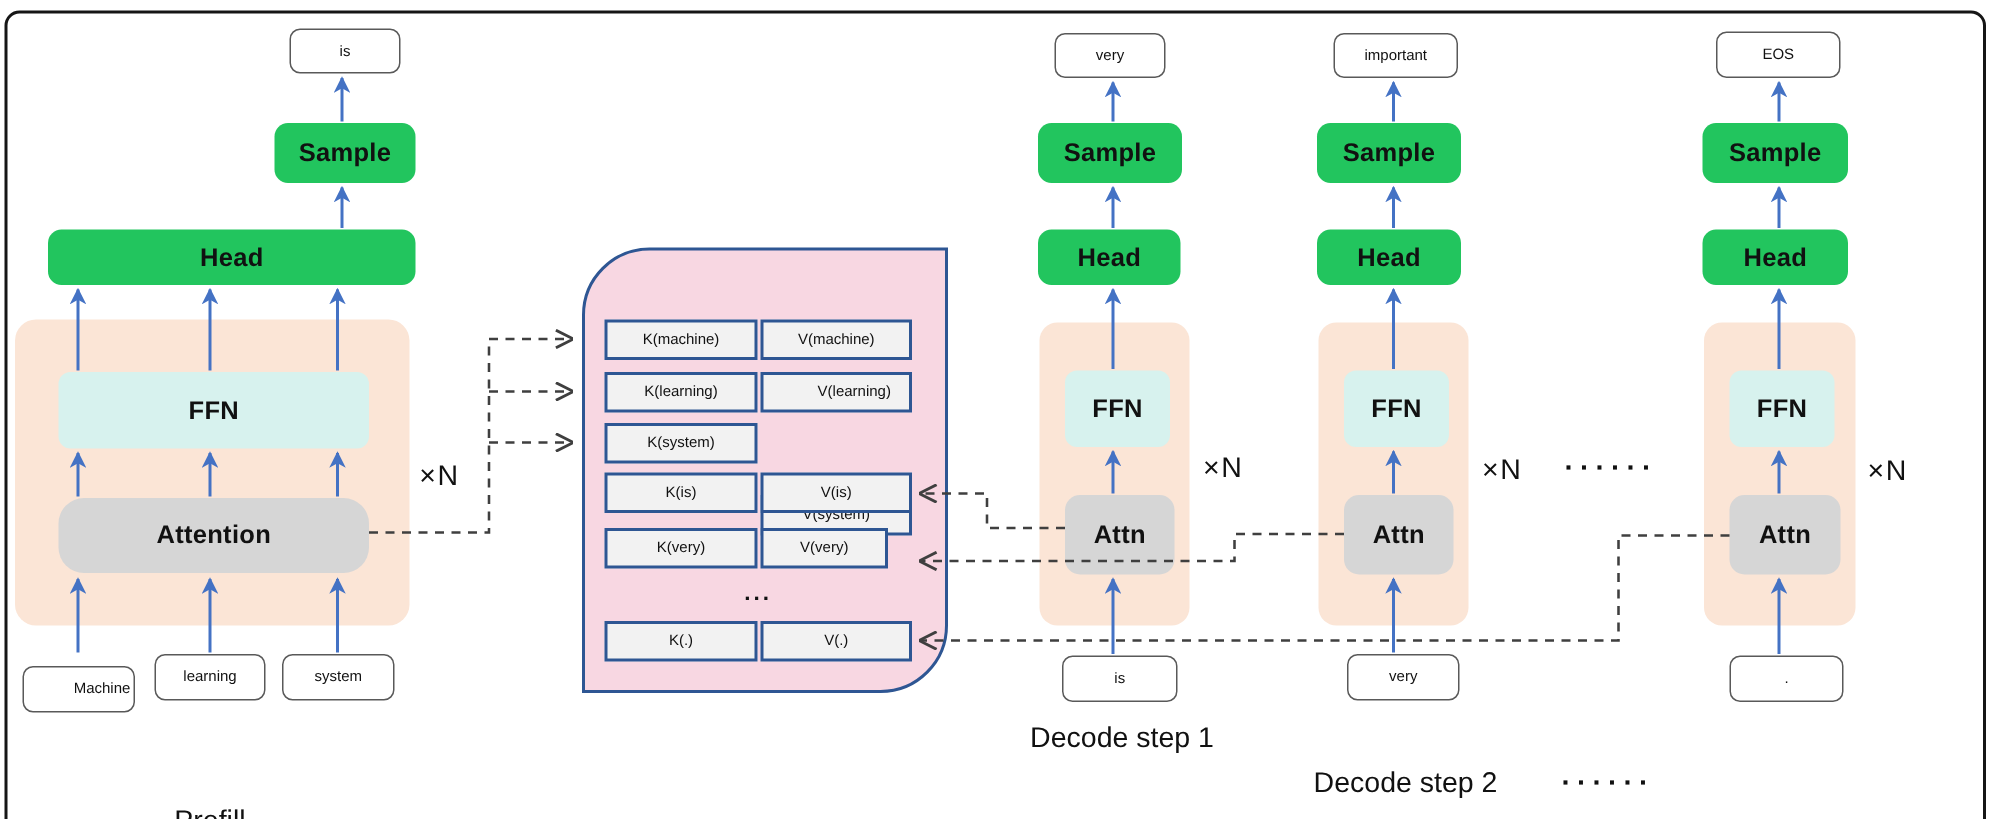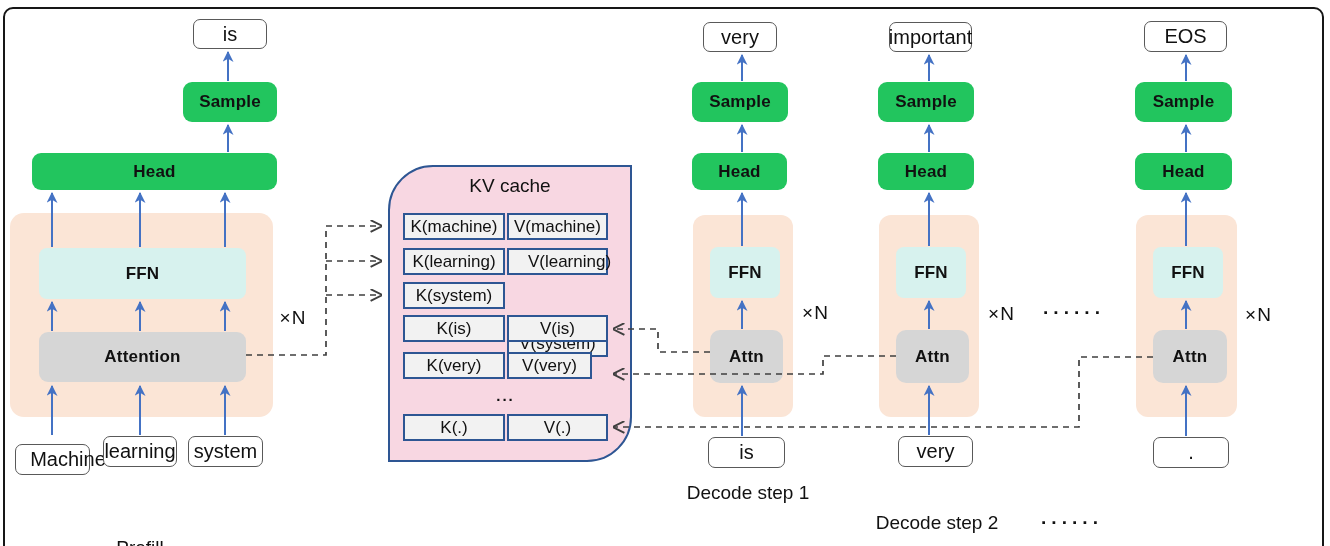--- a/index.html
+++ b/index.html
@@ -9,48 +9,48 @@
          border:2px solid #161616;border-radius:10px;}
   .abs{position:absolute;box-sizing:border-box;}
   .peach{background:#fbe5d6;border-radius:14px;}
   .blockbox{display:flex;align-items:center;justify-content:center;
             font-weight:bold;font-size:17px;letter-spacing:.2px;}
   .lavender{background:#22c55e;border-radius:9px;}
   .cyan{background:#d7f2ee;border-radius:8px;}
   .grayb{background:#d6d6d6;border-radius:9px;}
   .token{display:flex;align-items:center;justify-content:center;
          background:#ffffff;border:1.6px solid #595959;border-radius:7px;
-         font-size:20px;}
+         font-size:10px;}
   .cache{background:#f8d7e2;border:2.5px solid #2e5693;
          border-radius:45px 0 45px 0;}
   .cache-title{display:flex;align-items:flex-start;justify-content:center;
                font-size:19px;}
   .kvrow{display:flex;align-items:center;justify-content:center;
-         background:#f2f2f2;border:2px solid #2e5693;font-size:17px;}
+         background:#f2f2f2;border:2px solid #2e5693;font-size:10px;}
   .steplabel{display:flex;align-items:center;justify-content:center;
              font-size:19px;}
   .xn{display:flex;align-items:center;justify-content:center;
       font-size:19px;letter-spacing:1px;}
   .dots{display:flex;align-items:center;justify-content:center;
         font-weight:900;font-size:19px;letter-spacing:4px;}
   .cache-dots{display:flex;align-items:center;justify-content:center;
         font-weight:900;font-size:15px;letter-spacing:2px;}
   svg.connectors{position:absolute;left:0;top:0;pointer-events:none;}
 </style>
 </head>
 <body>
 
 <div class="canvas">
   <div class="frame"></div>
 
   <div class="abs peach" style="left:10px;top:213px;width:263px;height:204px;"></div>
   <div class="abs blockbox cyan" style="left:39px;top:248px;width:207px;height:51px;">
     <span>FFN</span>
   </div>
-  <div class="abs blockbox grayb" style="left:39px;top:332px;width:207px;height:50px;">
+  <div class="abs blockbox grayb" style="left:39px;top:332px;width:207px;height:50px;border-radius:17px;">
     <span>Attention</span>
   </div>
   <div class="abs blockbox lavender" style="left:32px;top:153px;width:245px;height:37px;">
     <span>Head</span>
   </div>
   <div class="abs blockbox lavender" style="left:183px;top:82px;width:94px;height:40px;">
     <span>Sample</span>
   </div>
   <div class="abs token" style="left:193px;top:19px;width:74px;height:30px;">
     <span>is</span>
@@ -61,21 +61,20 @@
   <div class="abs token" style="left:103px;top:436px;width:74px;height:31px;">
     <span>learning</span>
   </div>
   <div class="abs token" style="left:188px;top:436px;width:75px;height:31px;">
     <span>system</span>
   </div>
   <div class="abs xn" style="left:268px;top:305px;width:50px;height:26px;">×N</div>
   <div class="abs steplabel" style="left:65px;top:536px;width:150px;height:24px;">Prefill</div>
 
   <div class="abs cache" style="left:388px;top:165px;width:244px;height:297px;"></div>
-  <div class="abs cache-title" style="left:388px;top:175px;width:244px;height:24px;">KV cache</div>
 
   <div class="abs kvrow" style="left:403px;top:213px;width:102px;height:27px;">
       <span>K(machine)</span>
     </div>
   <div class="abs kvrow" style="left:507px;top:213px;width:101px;height:27px;">
       <span>V(machine)</span>
     </div>
   <div class="abs kvrow" style="left:403px;top:248px;width:102px;height:27px;">
       <span>K(learning)</span>
     </div>

